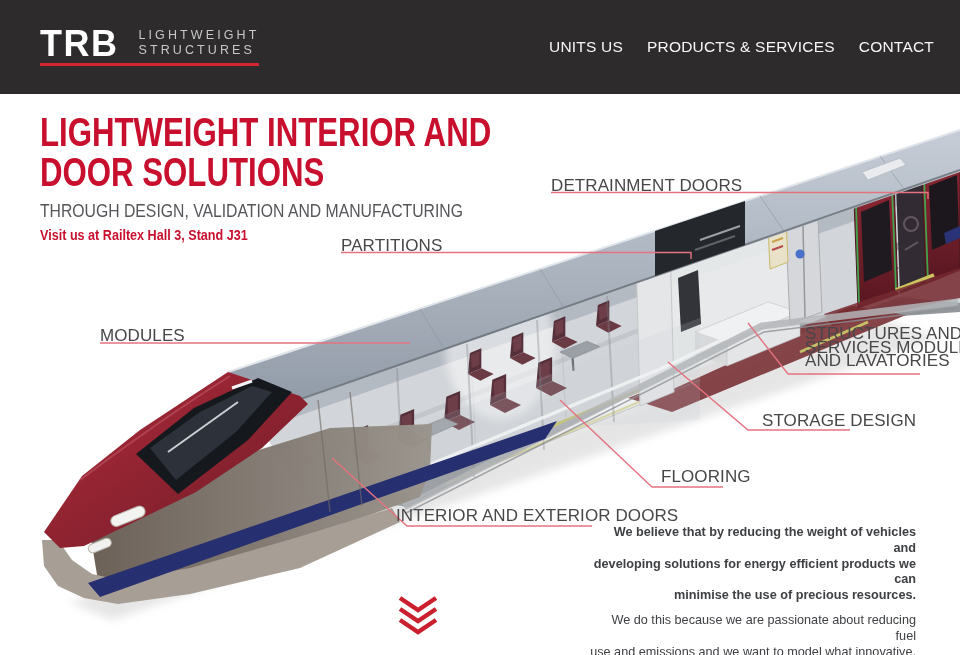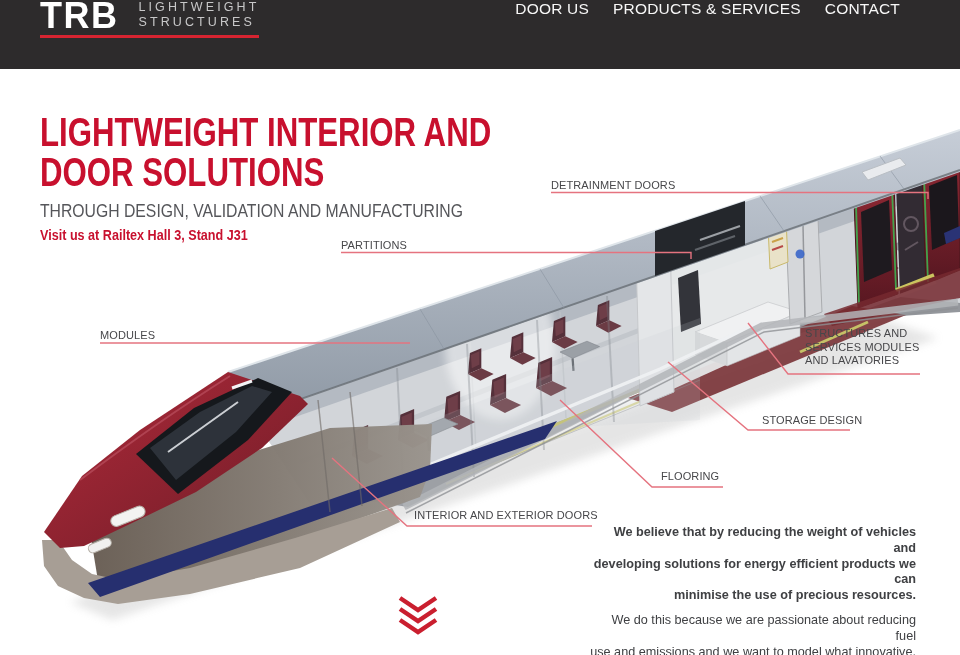--- a/index.html
+++ b/index.html
@@ -1,48 +1,48 @@
 <!DOCTYPE html>
 <html style="--brand-red: #c8102e; --header-bg: #2d2b2c; --leader-pink: #e5737f; --label-gray: #47474a;"><head>
 <meta charset="utf-8">
 <style>
   html,body{margin:0;padding:0;background:#ffffff;}
   .page{position:relative;width:960px;height:655px;background:#fff;overflow:hidden;
         font-family:"Liberation Sans",sans-serif;}
   
-  .site-header{position:absolute;top:0;left:0;width:960px;height:69px;
-               background:var(--header-bg,#2d2b2c);display:flex;align-items:flex-start;
-               padding:0 60px 0 40px;box-sizing:border-box;z-index:5;}
+  .site-header{position:absolute;top:0;left:0;width:960px;height:94px;
+               background:var(--header-bg,#2d2b2c);display:flex;align-items:center;
+               padding:0 26px 0 40px;box-sizing:border-box;z-index:5;}
   .logo{display:flex;flex-direction:column;cursor:pointer;}
   .logo-row{display:flex;align-items:flex-end;}
   .logo-abbr{color:#ffffff;font-size:36px;font-weight:700;letter-spacing:1.5px;line-height:30px;}
   .logo-tagline{margin-left:20px;margin-bottom:1px;color:#c8c8c9;font-size:12.5px;
                 letter-spacing:3.1px;line-height:15px;font-weight:400;}
   .logo-underline{height:3px;background:#d62431;margin-top:4px;}
   .main-nav{margin-left:auto;display:flex;gap:24px;}
   .nav-link{color:#f7f7f7;font-size:15.5px;letter-spacing:.2px;cursor:pointer;white-space:nowrap;}
   
   .hero-title{position:absolute;left:40px;top:112px;color:var(--brand-red,#c8102e);
               font-size:40px;line-height:40px;font-weight:700;letter-spacing:0;
               transform:scaleX(.78);transform-origin:left top;white-space:nowrap;z-index:3;}
   .hero-subtitle{position:absolute;left:40px;top:201px;color:#55565a;font-size:17.5px;
                  transform:scaleX(.9);transform-origin:left top;white-space:nowrap;z-index:3;}
   .event-note{position:absolute;left:40px;top:226px;color:var(--brand-red,#c8102e);
               font-size:15px;font-weight:700;transform:scaleX(.84);transform-origin:left top;
               white-space:nowrap;z-index:3;}
   
-  .callout{position:absolute;color:var(--label-gray,#47474a);font-size:11px;
+  .callout{position:absolute;color:var(--label-gray,#47474a);font-size:17px;
            letter-spacing:.1px;white-space:nowrap;line-height:13.5px;z-index:3;}
   .co-detrainment{left:551px;top:179px;}
   .co-partitions{left:341px;top:239px;text-align:center;}
   .co-ceilings{left:100px;top:329px;}
   .co-galleries{left:805px;top:327px;}
   .co-storage{left:762px;top:414px;}
   .co-flooring{left:661px;top:470px;text-align:center;}
-  .co-intdoors{left:414px;top:509px;}
+  .co-intdoors{left:396px;top:509px;}
   
   .mission{position:absolute;right:44px;top:524px;width:340px;text-align:right;
            color:#3f4043;z-index:3;}
   .mission-bold{font-weight:700;font-size:13.2px;line-height:15.8px;
                 transform:scaleX(.96);transform-origin:right top;}
   .mission-regular{margin-top:9px;font-size:13.2px;line-height:15.8px;
                 transform:scaleX(.96);transform-origin:right top;}
   
   .chevron{position:absolute;left:395px;top:595px;z-index:3;cursor:pointer;}
   
@@ -59,21 +59,21 @@
       <div class="logo-row">
         <span class="logo-abbr">TRB</span>
         <span class="logo-tagline">
           <span style="display:block">LIGHTWEIGHT</span>
           <span style="display:block">STRUCTURES</span>
         </span>
       </div>
       <div class="logo-underline"></div>
     </div>
     <div class="main-nav">
-      <span class="nav-link">DOOR US</span>
+      <span class="nav-link">UNITS US</span>
       <span class="nav-link">PRODUCTS &amp; SERVICES</span>
       <span class="nav-link">CONTACT</span>
     </div>
   </div>
 
   <svg class="train-svg" viewBox="0 0 960 655">
     <defs>
       <linearGradient id="gRoof" x1="0" y1="0" x2="0" y2="1">
         <stop offset="0" stop-color="#c6cdd7"></stop>
           <stop offset="1" stop-color="#8f99a5"></stop>

